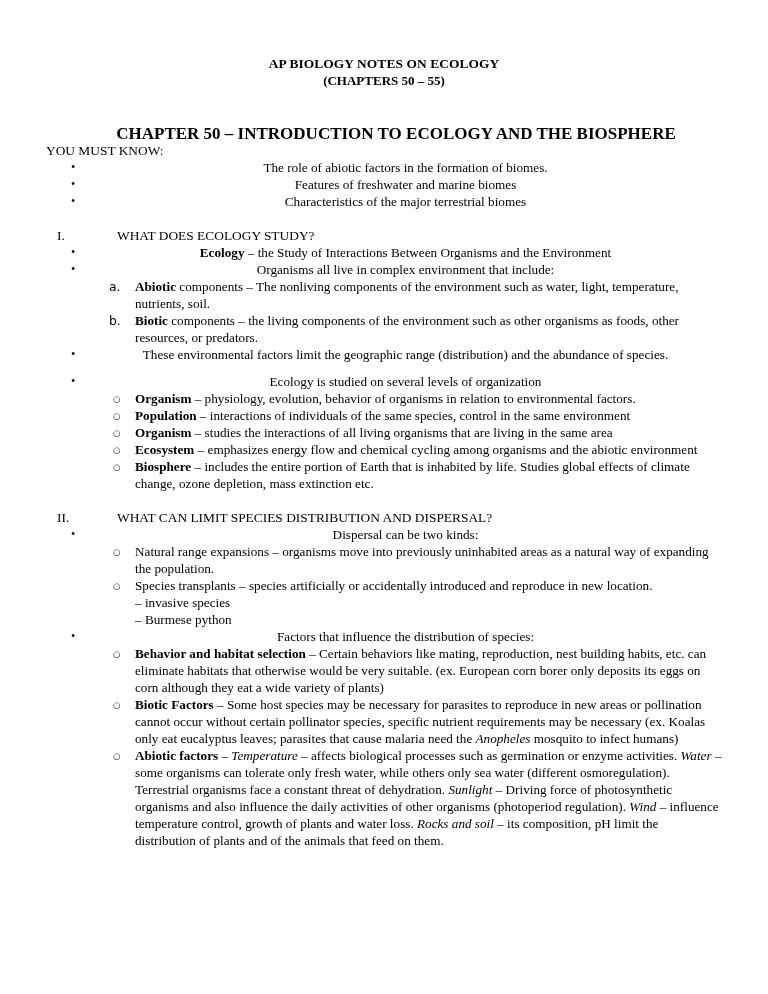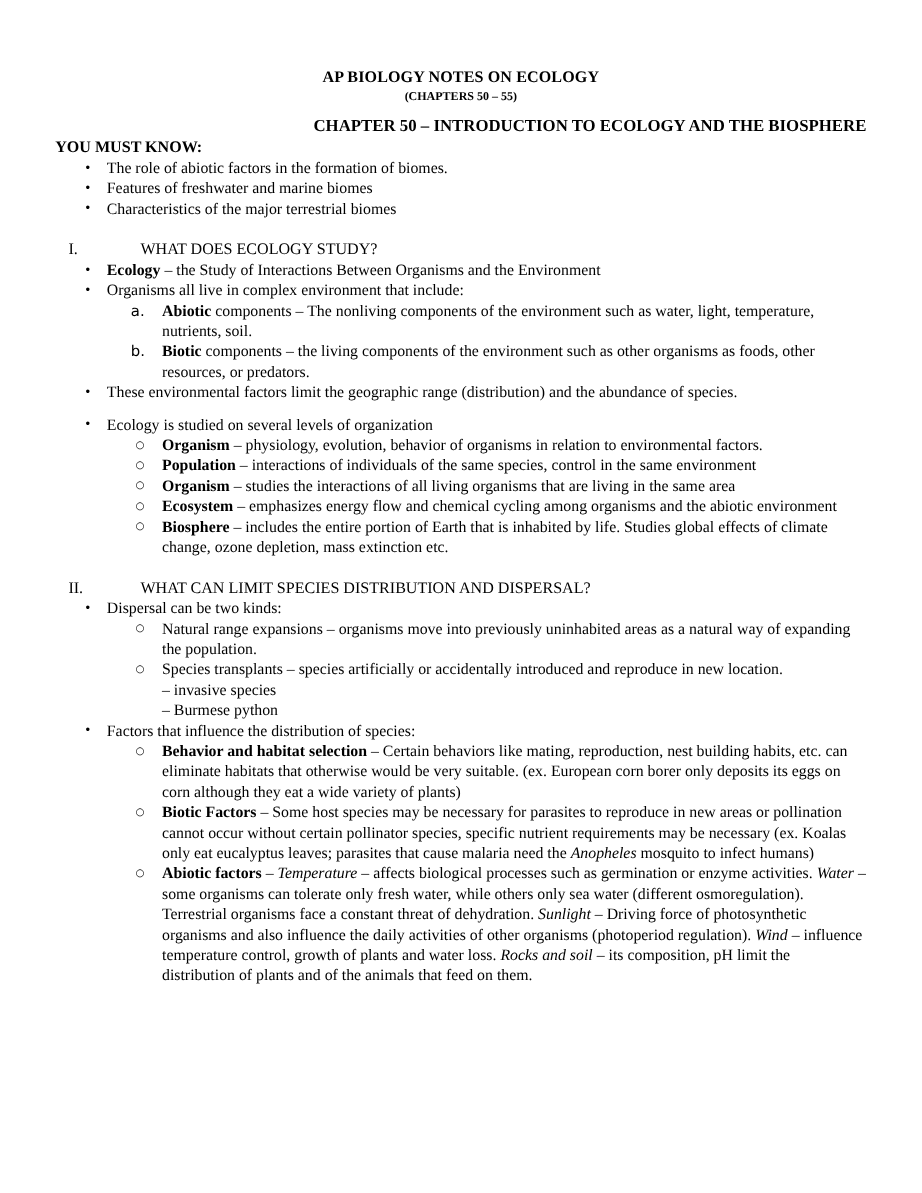--- a/index.html
+++ b/index.html
@@ -33,33 +33,33 @@
   .doc-title {
     text-align: center;
     font-weight: bold;
     font-size: 13.4px;
     line-height: 17px;
     letter-spacing: 0.1px;
   }
   .doc-subtitle {
     text-align: center;
     font-weight: bold;
-    font-size: 10px;
+    font-size: 13px;
     line-height: 17px;
   }
   .chapter-title {
-    text-align: right;
+    text-align: center;
     font-weight: bold;
-    font-size: 14px;
-    line-height: 17px;
-    margin-top: 8px;
+    font-size: 17px;
+    line-height: 17px;
+    margin-top: 36px;
     padding-left: 24px;
   }
   .section-label {
-    font-weight: bold;
+    font-weight: normal;
     font-size: 13.4px;
     line-height: 17px;
   }
   .spacer-sm { height: 10px; }
   .spacer-md { height: 17px; }
 
   
   .roman-heading {
     position: relative;
     padding-left: 71px;
@@ -76,20 +76,21 @@
   ul.lvl1 {
     list-style: none;
     margin: 0;
     padding: 0;
   }
   ul.lvl1 > li {
     position: relative;
     padding-left: 43px;
     line-height: 17px;
     margin: 0;
+    text-align: center;
   }
   ul.lvl1 > li::before {
     content: "\2022";
     position: absolute;
     left: 25px;
     top: -1px;
     font-size: 12px;
     line-height: 18px;
   }
 

